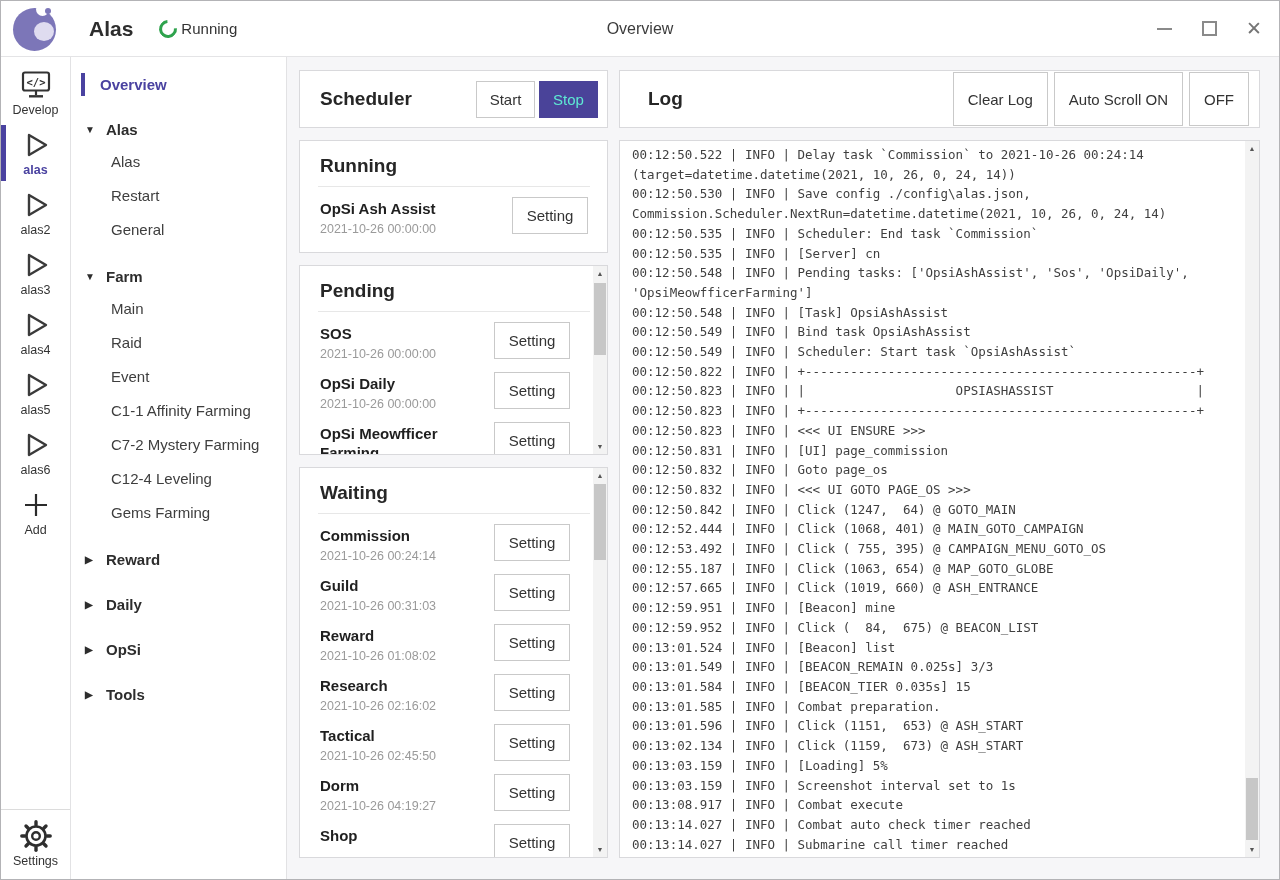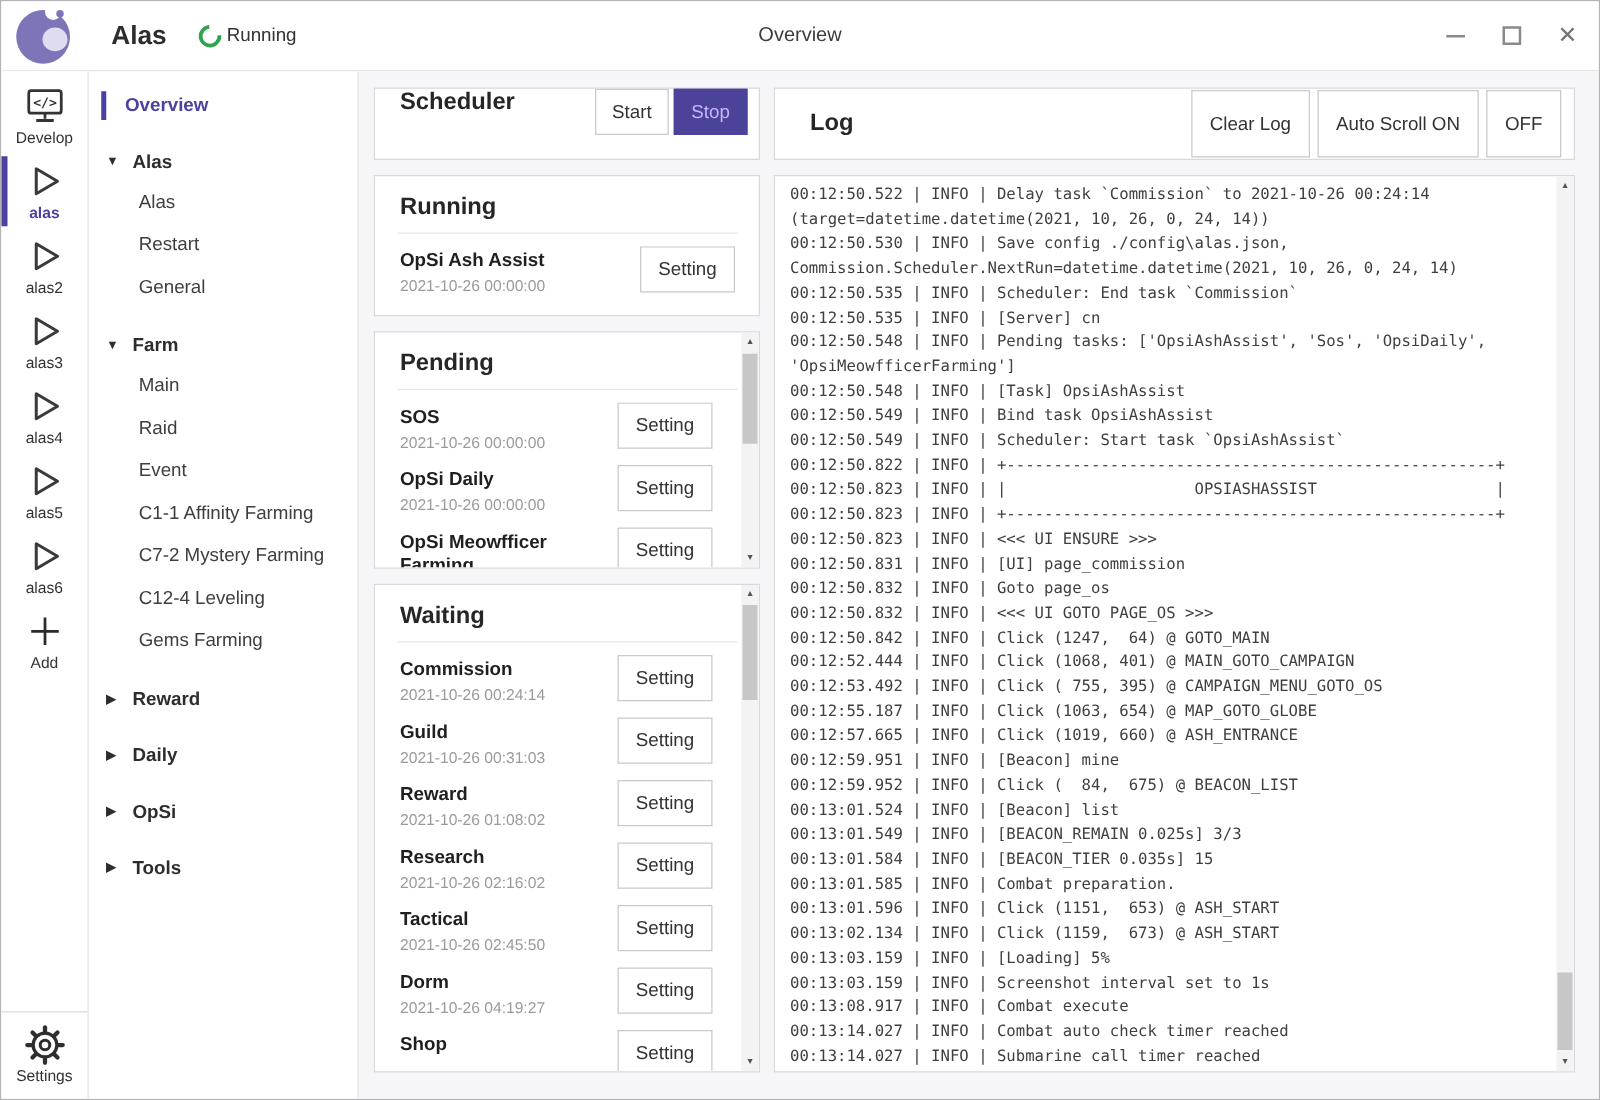--- a/index.html
+++ b/index.html
@@ -38,25 +38,25 @@
   .settings-item{position:absolute;bottom:0;left:0;right:0;border-top:1px solid #dcdcdc;display:flex;flex-direction:column;align-items:center;padding:9px 0 11px;cursor:pointer;}
   .navmenu{width:216px;border-right:1px solid #e2e2e4;background:#fff;padding-top:12px;overflow:hidden;flex:none;}
   .nav-overview{display:flex;align-items:center;height:30px;position:relative;padding-left:29px;font-size:15px;font-weight:bold;color:var(--active-text);cursor:pointer;}
   .nav-overview .bar{position:absolute;left:10px;top:4px;height:23px;width:4px;background:var(--active-text);}
   .nav-section{display:flex;align-items:center;height:30px;margin-top:15px;padding-left:14px;font-size:15px;font-weight:bold;color:#2d2d2d;cursor:pointer;}
   .nav-arrow{font-size:10px;margin-right:8px;width:13px;color:#2d2d2d;}
   .nav-sub{display:flex;align-items:center;height:34px;padding-left:40px;font-size:15px;color:#3e3e3e;cursor:pointer;}
   .main{flex:1;background:#f6f6f8;position:relative;}
   .card{position:absolute;background:#fff;border:1px solid #d9d9dc;}
   
-  .scheduler-card{left:12px;top:13px;width:309px;height:58px;display:flex;align-items:flex-start;padding:0 9px 0 20px;}
+  .scheduler-card{left:12px;top:13px;width:309px;height:58px;display:flex;align-items:center;padding:0 9px 0 20px;}
   .panel-title{font-size:19px;font-weight:bold;color:#262626;flex:1;}
   .btn{font-family:inherit;background:#fff;border:1px solid #c9c9c9;color:#333;font-size:15px;cursor:pointer;}
   .sch-btn{width:59px;height:37px;flex:none;}
-  .btn-stop{background:var(--accent);color:#c4b5fd;border-color:var(--accent);margin-left:4px;}
+  .btn-stop{background:var(--accent);color:#5eead4;border-color:var(--accent);margin-left:4px;}
   .group-card{left:12px;width:309px;overflow:hidden;}
   .group-running{top:83px;height:113px;}
   .group-pending{top:208px;height:190px;}
   .group-waiting{top:410px;height:391px;}
   .group-title{padding:14px 20px 0;font-size:19px;font-weight:bold;color:#262626;}
   .group-divider{border-bottom:1px solid #e7e7e7;margin:9px 17px 0 18px;}
   .group-list{position:absolute;top:56px;left:0;right:0;bottom:0;overflow:hidden;padding-left:20px;}
   .task-row{height:50px;position:relative;}
   .task-name{font-size:15px;font-weight:bold;color:#1f1f1f;line-height:19px;padding-top:2px;width:172px;}
   .task-time{font-size:12.5px;color:#9a9a9a;margin-top:4px;}

